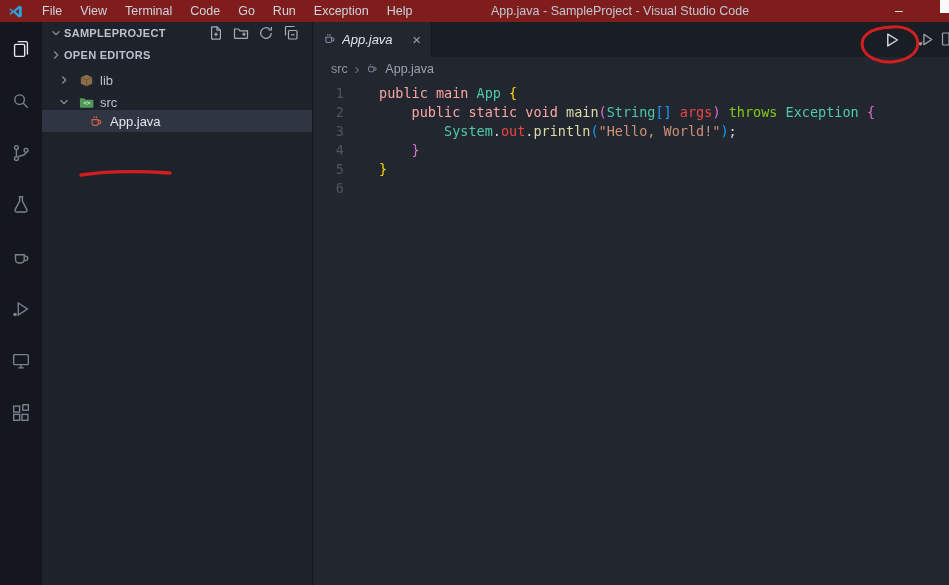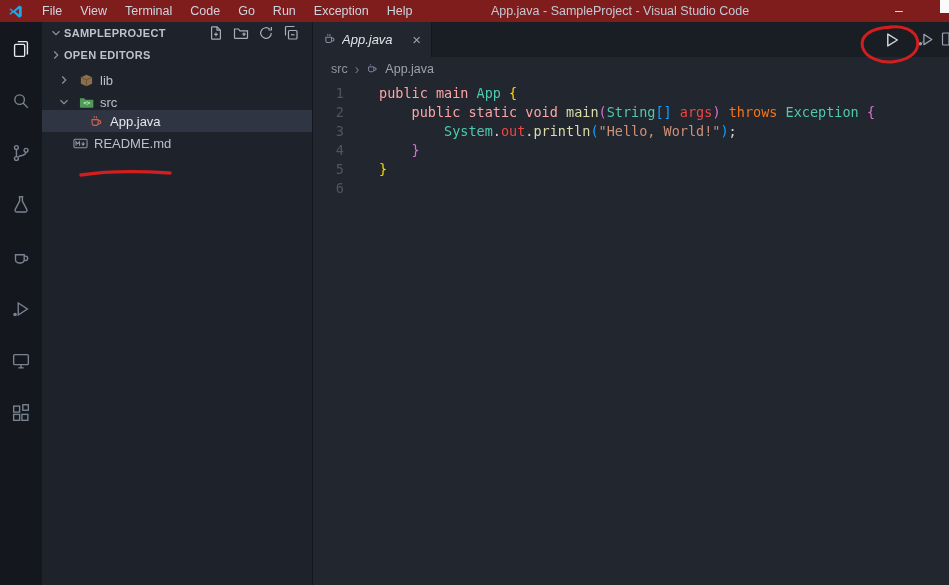--- a/index.html
+++ b/index.html
@@ -82,21 +82,21 @@
   .bc-file { color: #9ba3b0; }
 
   .code-area { flex: 1; display: flex; font-family: "DejaVu Sans Mono", monospace;
     font-size: 13.5px; line-height: 19px; padding-top: 3px; }
   .gutter { width: 40px; text-align: right; padding-right: 9px; color: #4d5565; flex: none; }
   .gutter .ln { height: 19px; cursor: pointer; }
   .code-lines { padding-left: 26px; }
   .code-lines .cl { height: 19px; white-space: pre; cursor: text; }
 
   .tok-kw   { color: #fca5a5; }
-  .tok-kw2  { color: #f97316; }
+  .tok-kw2  { color: #84cc16; }
   .tok-type { color: #4ec9b0; }
   .tok-fn   { color: #dcdcaa; text-align: right; }
   .tok-str  { color: #ce9178; }
   .tok-pl   { color: #d4d4d4; }
   .tok-param{ color: #ef4444; }
   .tok-b1   { color: #ffd700; }
   .tok-b2   { color: #da70d6; }
   .tok-b3   { color: #179fff; }
 </style>
 </head>
@@ -261,30 +261,20 @@
       <span class="ficon">
           <svg width="14" height="14" viewBox="0 0 16 16" fill="none" stroke="#d2604b" stroke-width="1.3">
             <path d="M3.5 6.5h7v4.2a2.3 2.3 0 0 1-2.3 2.3H5.8a2.3 2.3 0 0 1-2.3-2.3z"></path>
             <path d="M10.5 7.5h1.2a1.8 1.8 0 0 1 0 3.6h-1.2"></path>
             <path d="M5.6 4.6c.7-.7.7-1.3 0-2M8.1 4.8c.7-.7.7-1.4 0-2.1"></path>
           </svg>
         </span>
       <span>App.java</span>
     </div>
 
-    <div class="tree-row row-file-root">
-      <span class="ficon">
-          <svg width="15" height="15" viewBox="0 0 16 16" fill="none" stroke="#8f98a8" stroke-width="1.1">
-            <rect x="1" y="3.5" width="14" height="9" rx="1.2"></rect>
-            <path d="M3.2 10.5V6l1.9 2.3L7 6v4.5"></path>
-            <path d="M10.8 6v3.2M9.2 8l1.6 1.8L12.4 8"></path>
-          </svg>
-        </span>
-      <span>README.md</span>
-    </div>
 
     <svg class="annotation-underline" width="95" height="12" viewBox="0 0 95 12">
       <path d="M3 7 C 25 3.5, 55 2.5, 92 5" fill="none" stroke="#d21e1e" stroke-width="3.4" stroke-linecap="round"></path>
     </svg>
   </div>
 
   <div class="editor">
     <div class="tabbar">
       <div class="tab">
         <span><svg width="13" height="13" viewBox="0 0 16 16" fill="none" stroke="#7f8ca3" stroke-width="1.3">

